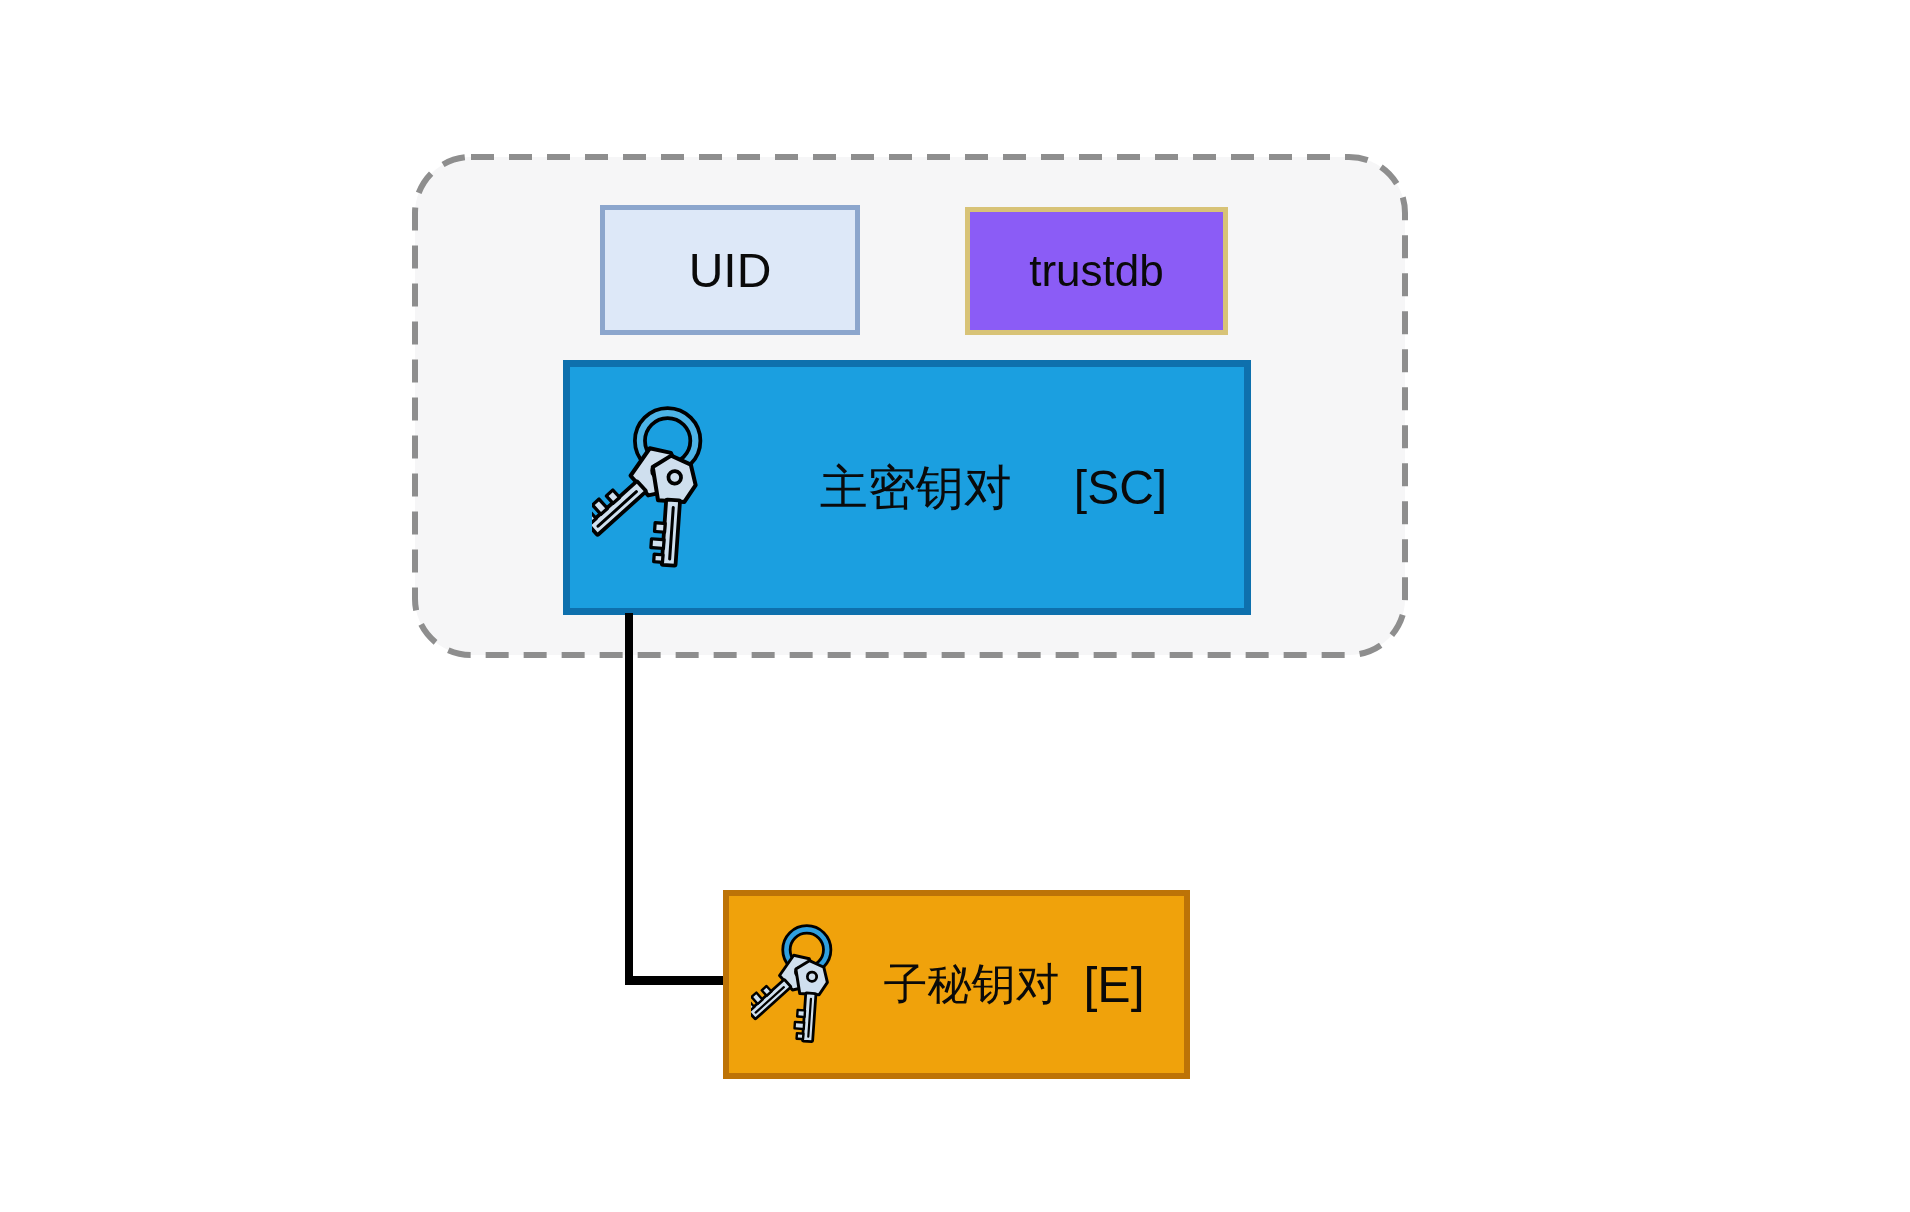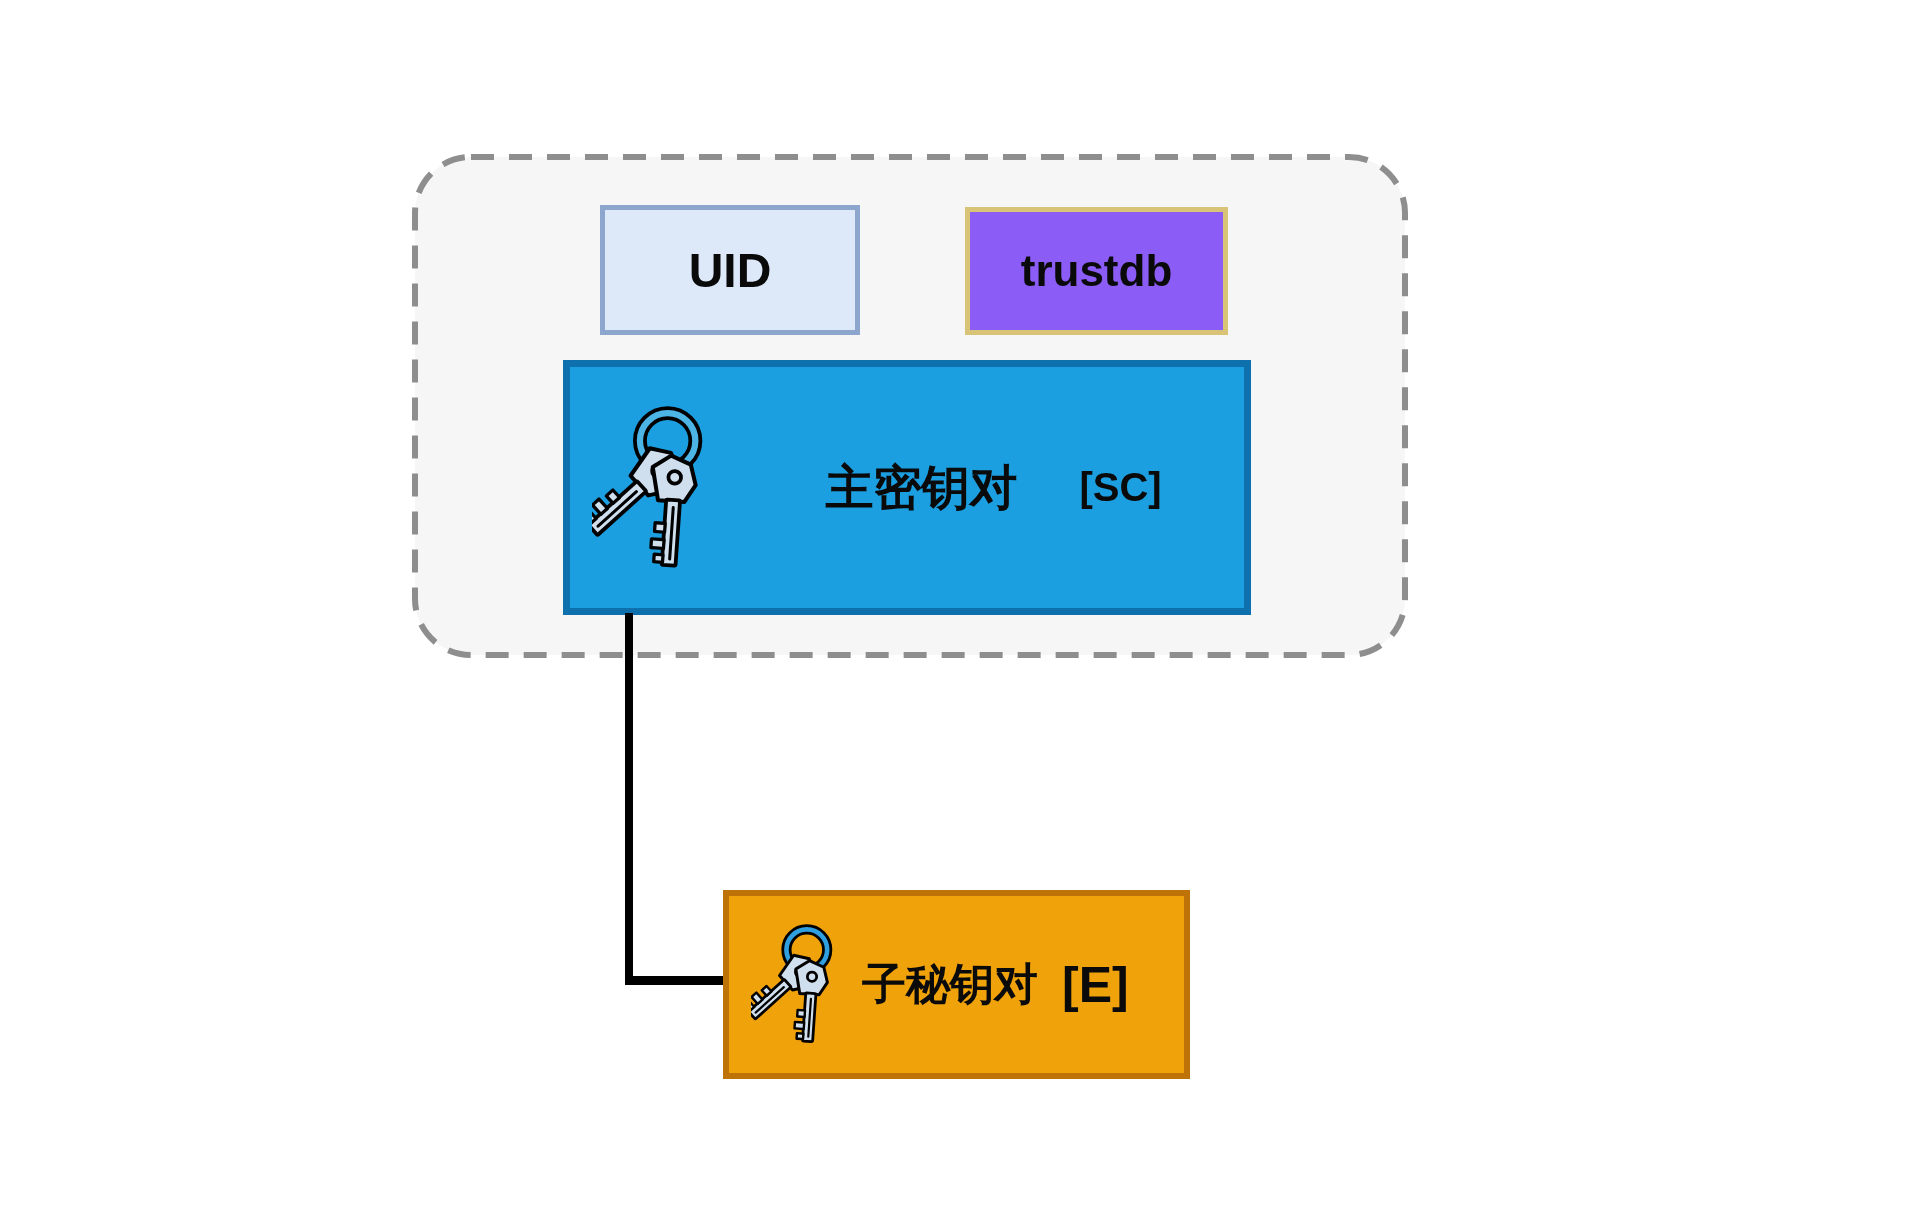--- a/index.html
+++ b/index.html
@@ -1,41 +1,41 @@
 <!DOCTYPE html>
 <html><head>
 <meta charset="utf-8">
 <style>
   html,body{margin:0;padding:0;background:#ffffff;}
   body{font-family:"Liberation Sans","DejaVu Sans",sans-serif;}
   .canvas{position:relative;width:1910px;height:1212px;background:#ffffff;overflow:hidden;}
 
-  .abs{position:absolute;box-sizing:border-box;font-weight:bold;}
+  .abs{position:absolute;box-sizing:border-box;}
 
   
   .container-svg{position:absolute;left:408px;top:150px;}
 
   .box{display:flex;align-items:center;justify-content:center;color:#0a0a0a;}
 
   .uid-box{left:600px;top:205px;width:260px;height:130px;
            background:#dde8f8;border:5px solid #8ca6cd;font-size:48px;}
   .trustdb-box{left:965px;top:207px;width:263px;height:128px;
            background:#8b5cf6;border:5px solid #d8c377;font-size:44px;}
 
   .master-box{left:563px;top:360px;width:688px;height:255px;
            background:#1b9fe0;border:7px solid #0e70ad;
            justify-content:flex-start;padding-left:22px;}
   .master-box .label-row{flex:1;display:flex;align-items:center;justify-content:center;gap:62px;}
   .master-box .cn-label{font-size:48px;}
-  .master-box .tag{font-size:40px;}
+  .master-box .tag{font-size:48px;}
 
   .subkey-box{left:723px;top:890px;width:467px;height:189px;
            background:#f0a20b;border:6px solid #bd7307;
            justify-content:flex-start;padding-left:22px;}
-  .subkey-box .label-row{flex:1;display:flex;align-items:center;gap:24px;padding-right:18px;}
+  .subkey-box .label-row{flex:1;display:flex;align-items:center;justify-content:center;gap:24px;padding-right:18px;}
   .subkey-box .cn-label{font-size:44px;}
   .subkey-box .tag{font-size:50px;}
 
   .conn-v{left:625px;top:613px;width:8px;height:372px;background:#000;}
   .conn-h{left:625px;top:976px;width:98px;height:9px;background:#000;}
 
   
   .khead{fill:#cfdfee;stroke:#000;stroke-width:3.2;stroke-linejoin:round;}
   .khole{fill:none;stroke:#000;stroke-width:3;}
   .kshaft{fill:#cfdfee;stroke:#000;stroke-width:3;stroke-linejoin:round;}

